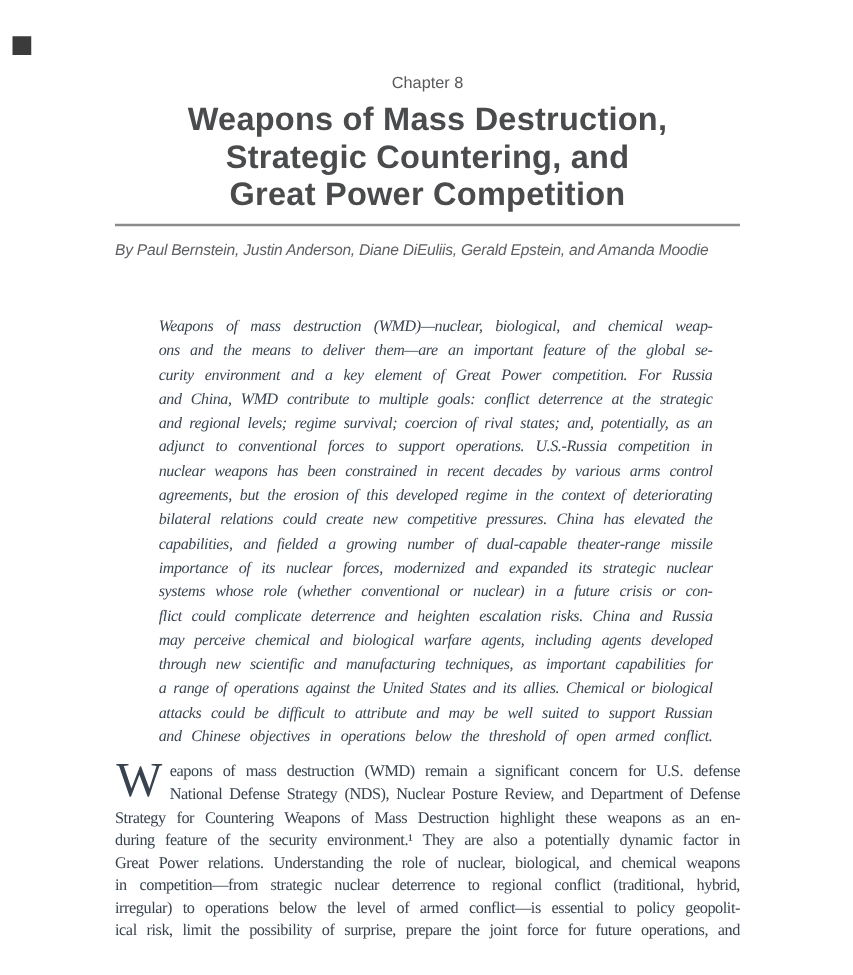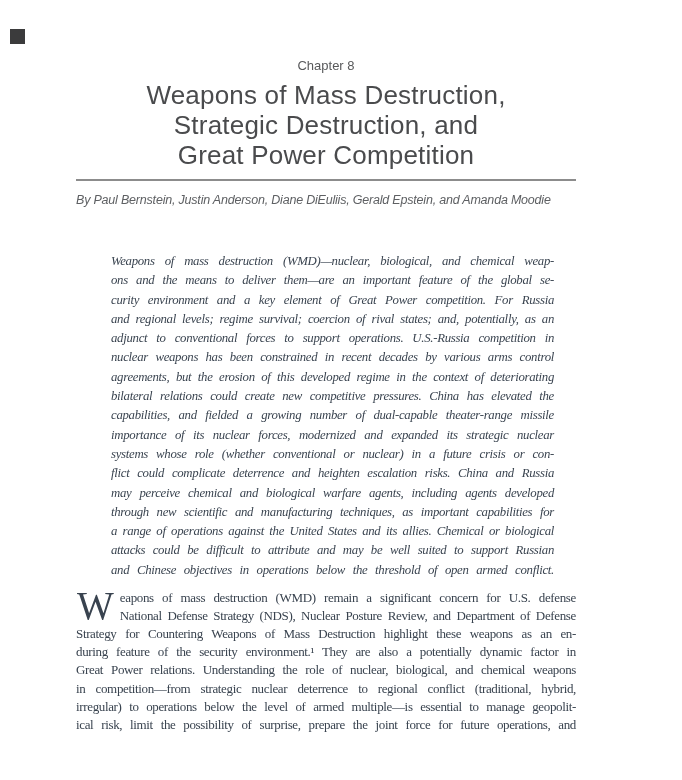--- a/index.html
+++ b/index.html
@@ -14,37 +14,37 @@
   .corner-marker {
     position: absolute;
     left: 10px;
     top: 29px;
     width: 15px;
     height: 15px;
     background: #3b3b3c;
   }
   .column {
     position: absolute;
-    left: 76px;
+    left: 92px;
     top: 0;
     width: 500px;
   }
   .chapter {
     margin-top: 57px;
     text-align: center;
     font-family: "Liberation Sans", sans-serif;
     font-size: 13px;
     line-height: 18px;
     color: #58595b;
   }
   .title {
     margin: 5px 0 0 0;
     text-align: center;
     font-family: "Liberation Sans", sans-serif;
-    font-weight: 400;
+    font-weight: 700;
     font-size: 26px;
     line-height: 30px;
     letter-spacing: 0.2px;
     color: #4a4b4d;
   }
   .title-line { display: block; }
   .rule {
     margin-top: 9px;
     border-top: 2px solid #8c8c8c;
     height: 0;
@@ -101,30 +101,31 @@
 </style>
 </head>
 <body>
 
 <div class="page">
   <div class="corner-marker"></div>
   <div class="column">
     <div class="chapter">Chapter 8</div>
     <h1 class="title">
       <span class="title-line">Weapons of Mass Destruction,</span>
-      <span class="title-line">Strategic Destruction, and</span>
+      <span class="title-line">Strategic Countering, and</span>
       <span class="title-line">Great Power Competition</span>
     </h1>
     <div class="rule"></div>
     <div class="byline">By Paul Bernstein, Justin Anderson, Diane DiEuliis, Gerald Epstein, and Amanda Moodie</div>
 
     <div class="abstract">
       <div class="aline">Weapons of mass destruction (WMD)—nuclear, biological, and chemical weap-</div>
       <div class="aline">ons and the means to deliver them—are an important feature of the global se-</div>
       <div class="aline">curity environment and a key element of Great Power competition. For Russia</div>
+      <div class="aline">and China, WMD contribute to multiple goals: conflict deterrence at the strategic</div>
       <div class="aline">and regional levels; regime survival; coercion of rival states; and, potentially, as an</div>
       <div class="aline">adjunct to conventional forces to support operations. U.S.-Russia competition in</div>
       <div class="aline">nuclear weapons has been constrained in recent decades by various arms control</div>
       <div class="aline">agreements, but the erosion of this developed regime in the context of deteriorating</div>
       <div class="aline">bilateral relations could create new competitive pressures. China has elevated the</div>
       <div class="aline">capabilities, and fielded a growing number of dual-capable theater-range missile</div>
       <div class="aline">importance of its nuclear forces, modernized and expanded its strategic nuclear</div>
       <div class="aline">systems whose role (whether conventional or nuclear) in a future crisis or con-</div>
       <div class="aline">flict could complicate deterrence and heighten escalation risks. China and Russia</div>
       <div class="aline">may perceive chemical and biological warfare agents, including agents developed</div>
@@ -135,17 +136,17 @@
     </div>
 
     <div class="body-par">
       <div class="dropcap">W</div>
       <div class="bline">eapons of mass destruction (WMD) remain a significant concern for U.S. defense</div>
       <div class="bline">National Defense Strategy (NDS), Nuclear Posture Review, and Department of Defense</div>
       <div class="bline">Strategy for Countering Weapons of Mass Destruction highlight these weapons as an en-</div>
       <div class="bline">during feature of the security environment.¹ They are also a potentially dynamic factor in</div>
       <div class="bline">Great Power relations. Understanding the role of nuclear, biological, and chemical weapons</div>
       <div class="bline">in competition—from strategic nuclear deterrence to regional conflict (traditional, hybrid,</div>
-      <div class="bline">irregular) to operations below the level of armed multiple—is essential to manage geopolit-</div>
+      <div class="bline">irregular) to operations below the level of armed conflict—is essential to policy geopolit-</div>
       <div class="bline">ical risk, limit the possibility of surprise, prepare the joint force for future operations, and</div>
     </div>
   </div>
 </div>
 
 </body></html>

